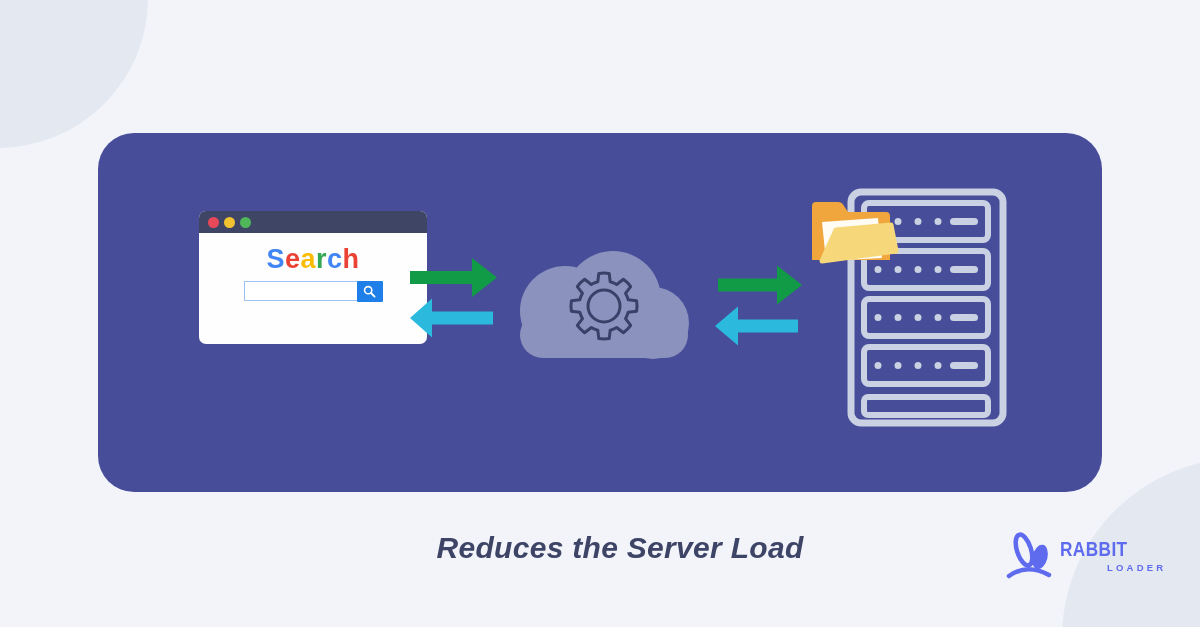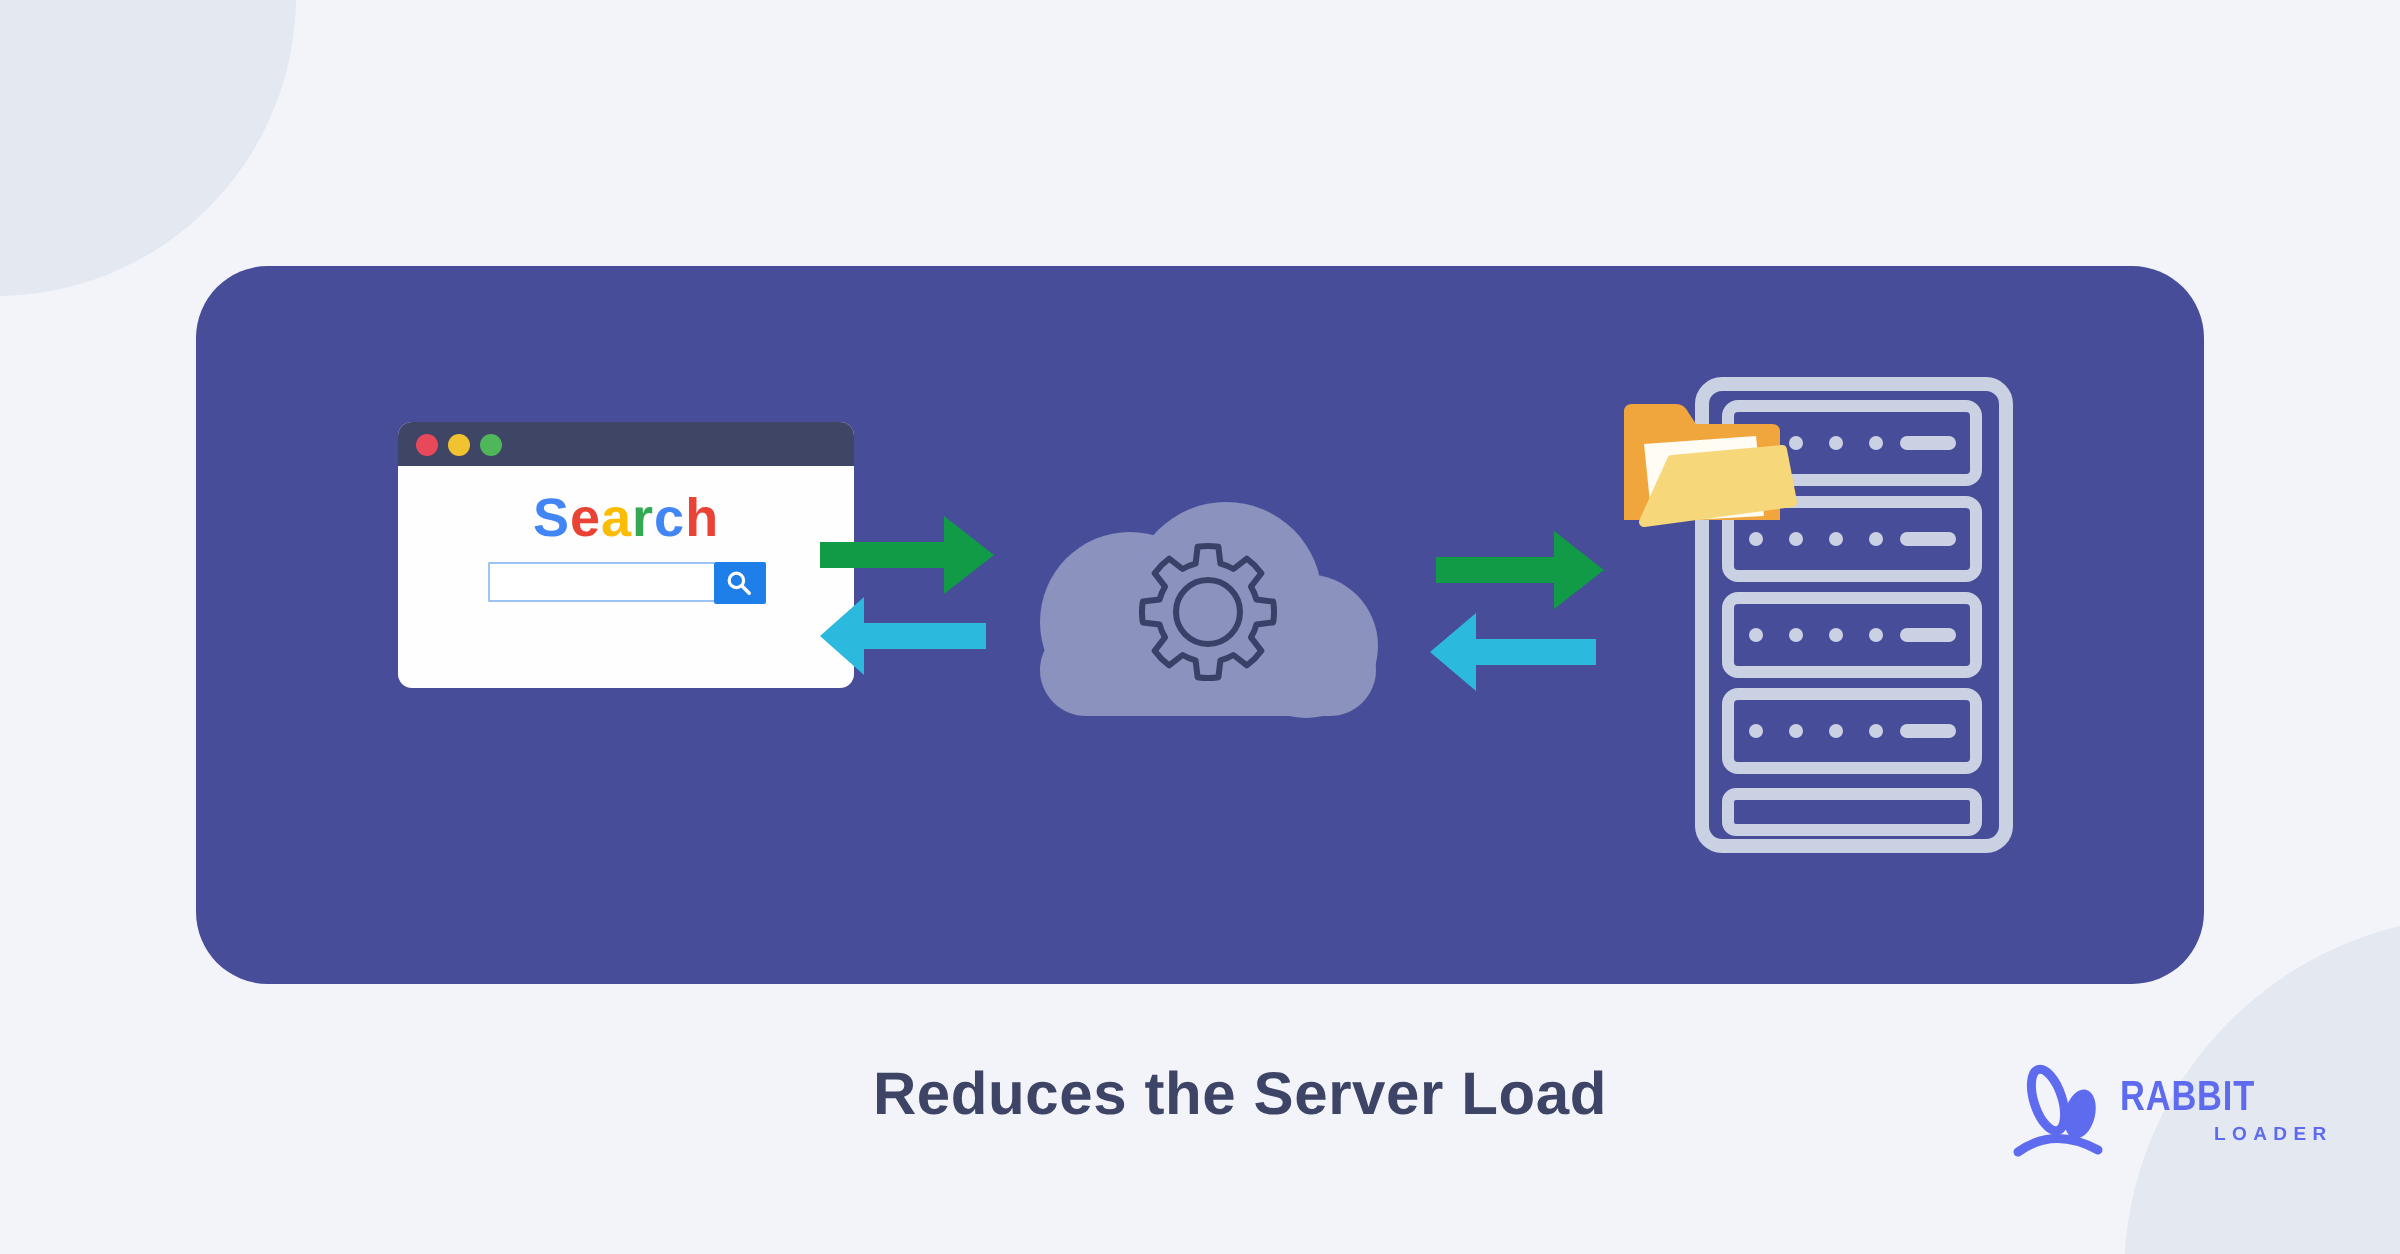--- a/index.html
+++ b/index.html
@@ -52,21 +52,21 @@
   .sw7{stroke-width:7px;}
   .sw6{stroke-width:6px;}
   .server-fill{fill:var(--server,#C9D1E3);}
   .folder-back{fill:var(--folder-back,#F0A63C);}
   .folder-paper{fill:var(--folder-paper,#FEFCF3);}
   .folder-front{fill:var(--folder-front,#F6D87A);stroke:var(--folder-front,#F6D87A);
     stroke-width:5;stroke-linejoin:round;}
 
   .caption{
     position:absolute;left:40px;top:531px;width:1160px;text-align:center;
-    font-size:30px;font-weight:700;color:var(--caption,#3D4466);letter-spacing:.3px;
+    font-size:30px;font-weight:700;color:var(--caption,#3D4466);letter-spacing:.3px;font-style:italic;
   }
 
   .logo{position:absolute;left:1004px;top:526px;display:flex;align-items:center;}
   .logo-text{margin-left:2px;}
   .logo-line1{
     font-size:21px;font-weight:800;color:var(--logo,#5F6BEE);line-height:1;
     transform:scaleX(.82);transform-origin:left center;letter-spacing:.5px;
   }
   .logo-line2{
     font-size:9.5px;font-weight:700;color:var(--logo,#5F6BEE);

